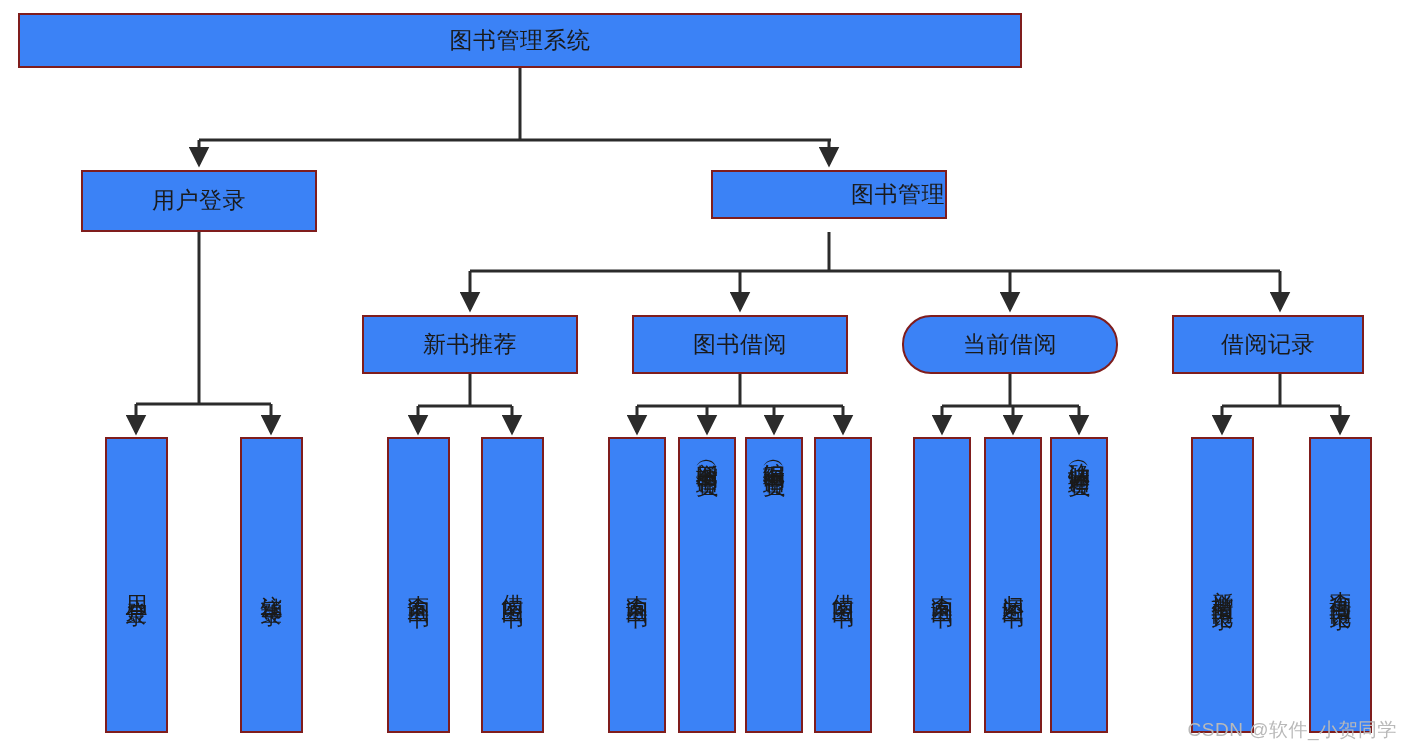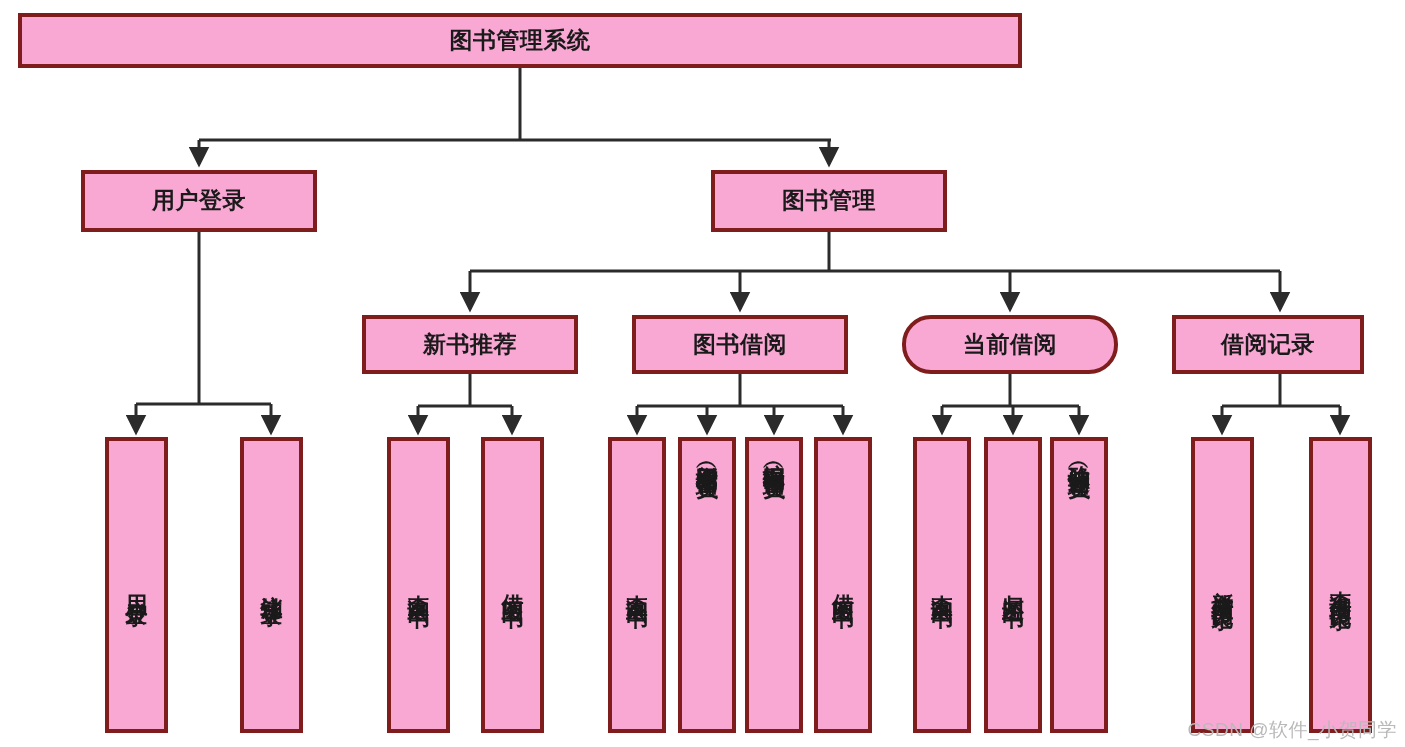--- a/index.html
+++ b/index.html
@@ -22,28 +22,27 @@
     position: absolute;
     left: 0;
     top: 0;
     width: 1405px;
     height: 747px;
     pointer-events: none;
   }
   .node {
     position: absolute;
     box-sizing: border-box;
-    background: #f9a8d4;
-    border: 4px solid #7f1d1d;
+    background: #3b82f6;
+    border: 2px solid #7f1d1d;
     display: flex;
     align-items: center;
     justify-content: center;
     color: #1a1a1a;
     z-index: 2;
-    font-weight: bold;
   }
   .node .node-label {
     display: block;
     text-align: center;
     line-height: 1.18;
     letter-spacing: 0.5px;
   }
   
   .node.horiz .node-label {
     writing-mode: horizontal-tb;
@@ -142,21 +141,21 @@
   </svg>
 
   <div class="node horiz root" style="left:18px; top:13px; width:1004px; height:55px;">
     <span class="node-label">图书管理系统</span>
   </div>
 
   <div class="node horiz" style="left:81px; top:170px; width:236px; height:62px;">
     <span class="node-label">用户登录</span>
   </div>
 
-  <div class="node horiz" style="left:711px; top:170px; width:236px; height:62px;">
+  <div class="node horiz" style="left:711px; top:170px; width:236px; height:49px;justify-content:flex-end;">
     <span class="node-label">图书管理</span>
   </div>
 
   <div class="node horiz" style="left:362px; top:315px; width:216px; height:59px;">
     <span class="node-label">新书推荐</span>
   </div>
 
   <div class="node horiz" style="left:632px; top:315px; width:216px; height:59px;">
     <span class="node-label">图书借阅</span>
   </div>

